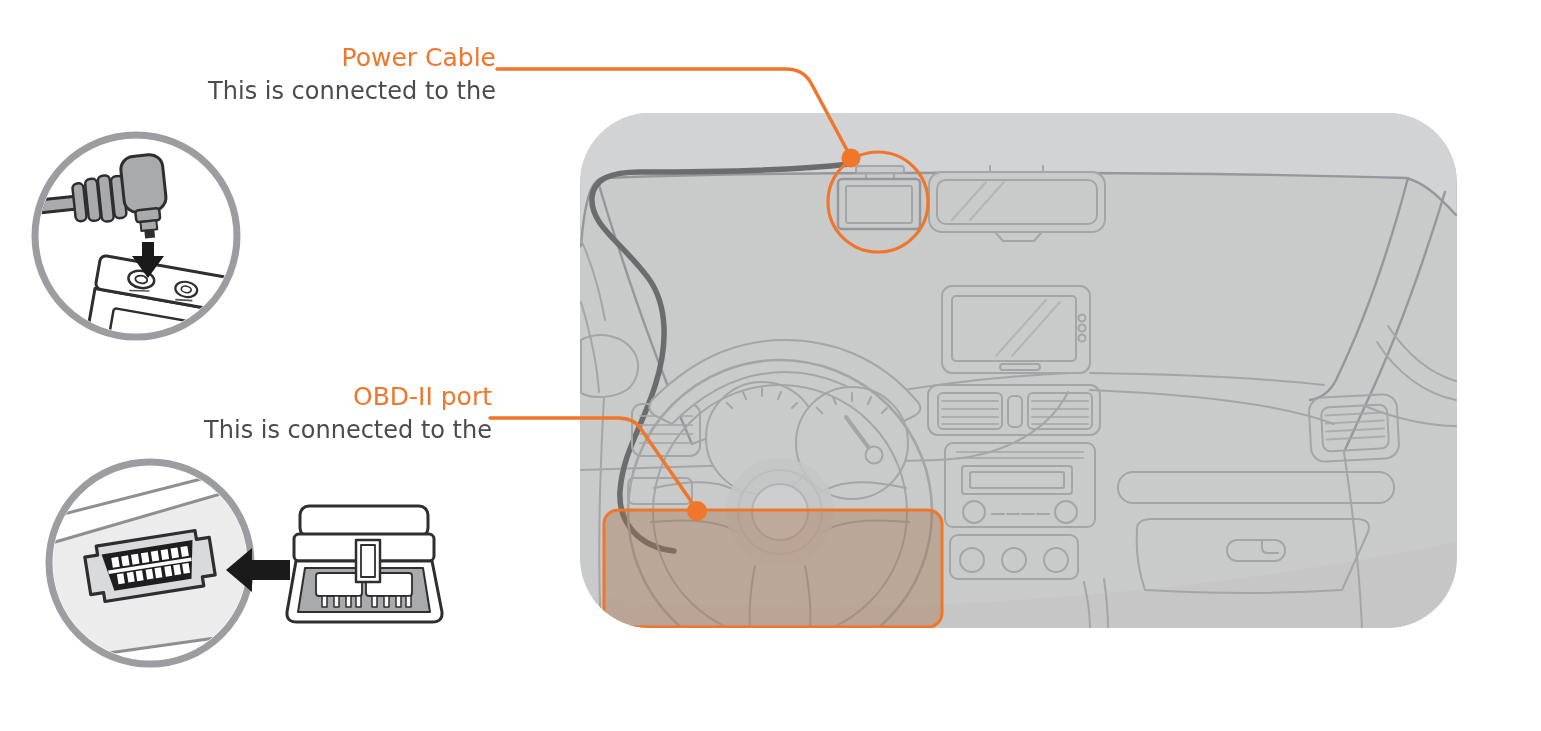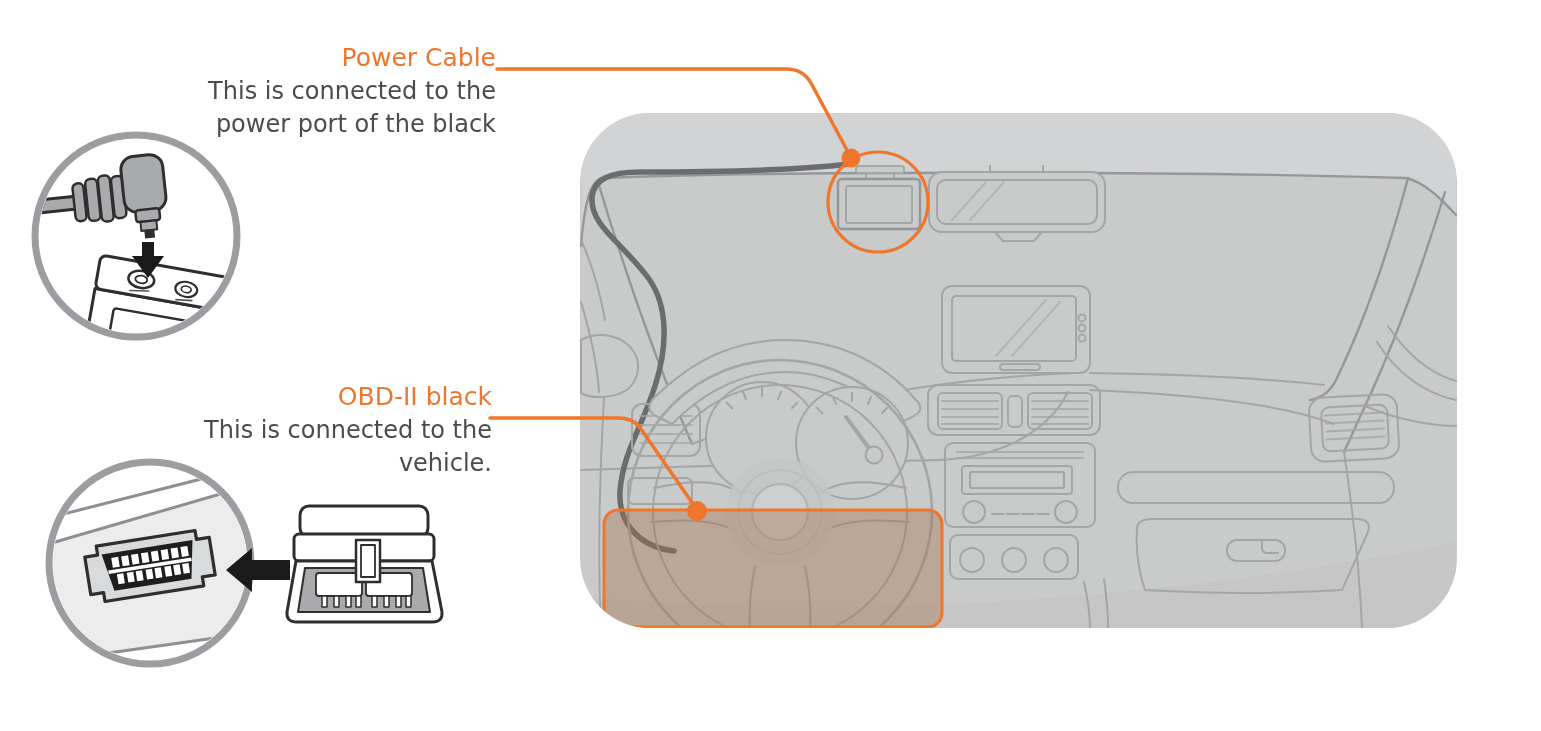--- a/index.html
+++ b/index.html
@@ -266,22 +266,20 @@
       <path d="M497,69 L786,69 Q803,69 811,83 L847,150" class="orange-ln"></path>
       <circle cx="851" cy="158" r="9.5" fill="#f0762b"></circle>
       <path d="M490,418 L618,418 Q634,418 641,429 L693,504" class="orange-ln"></path>
       <circle cx="697" cy="511" r="10" fill="#f0762b"></circle>
     </g>
   </svg>
 
   <div class="callout" style="top:42px;right:1045px;width:330px;">
     <div class="callout-label">Power Cable</div>
     <div>This is connected to the</div>
-    <div>power port of the black</div>
   </div>
 
   <div class="callout" style="top:381px;right:1049px;width:330px;">
-    <div class="callout-label">OBD-II black</div>
+    <div class="callout-label">OBD-II port</div>
     <div>This is connected to the</div>
-    <div>vehicle.</div>
   </div>
 
 </div>
 
 </body></html>

